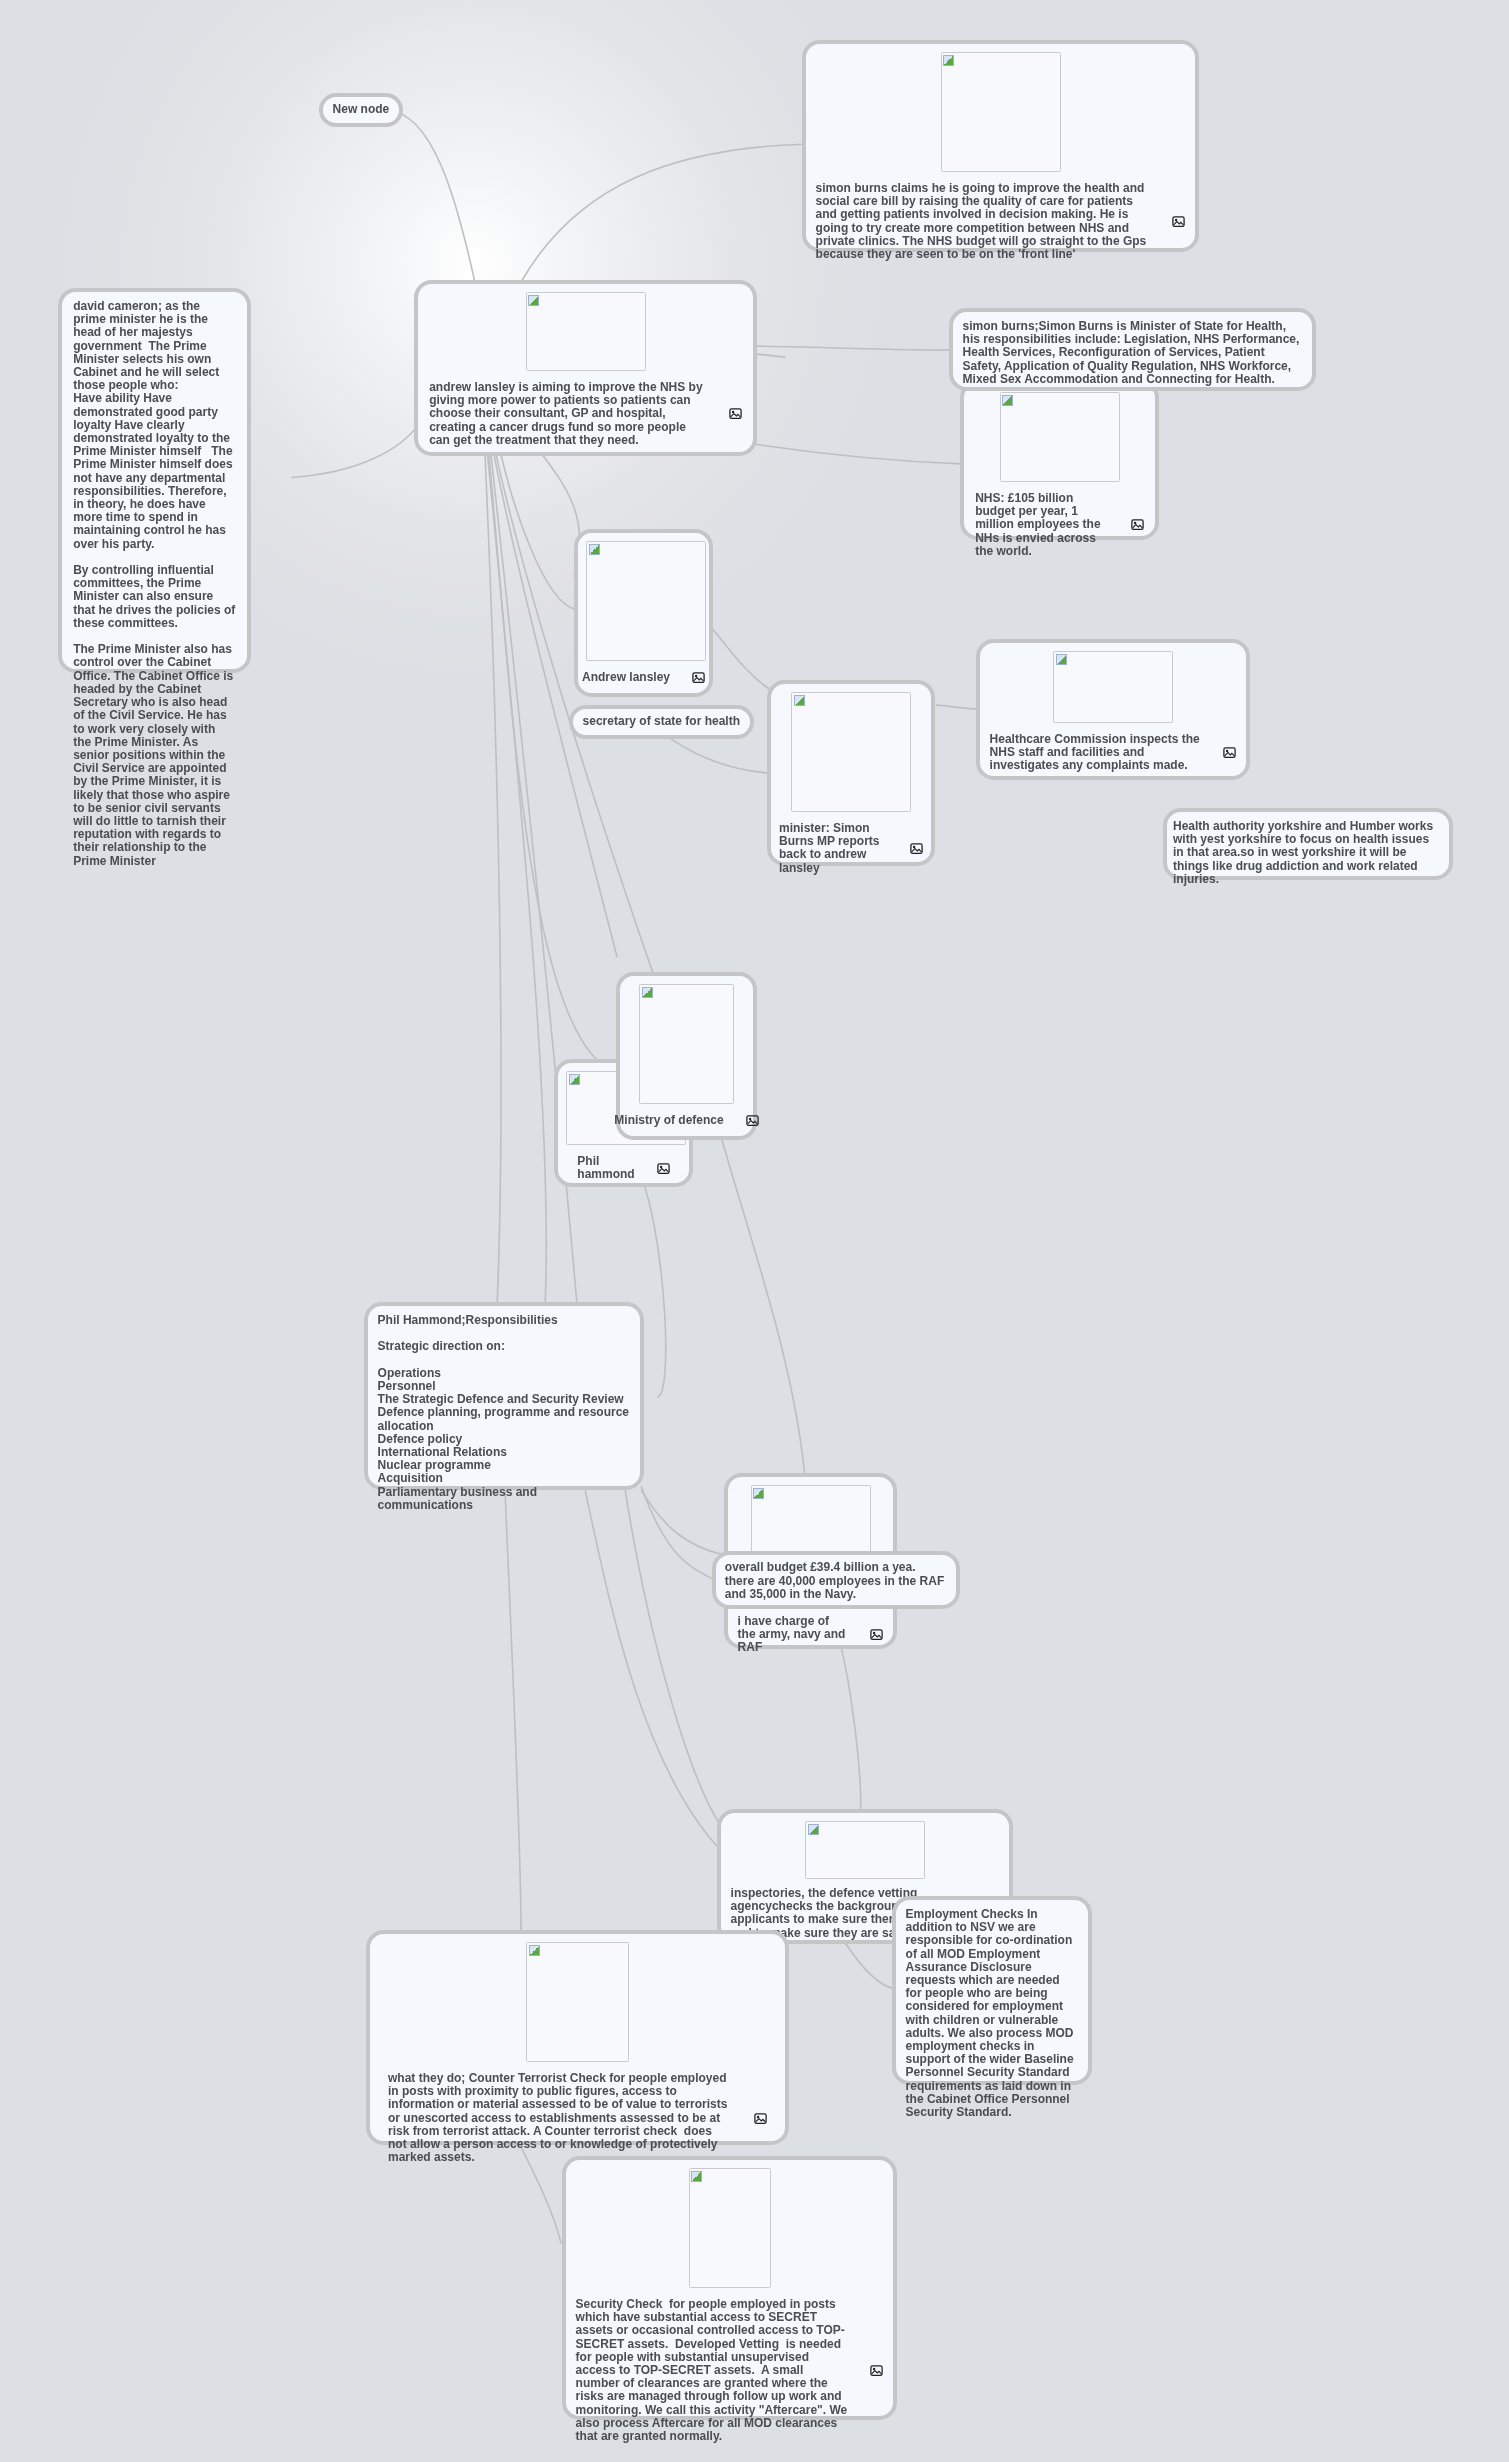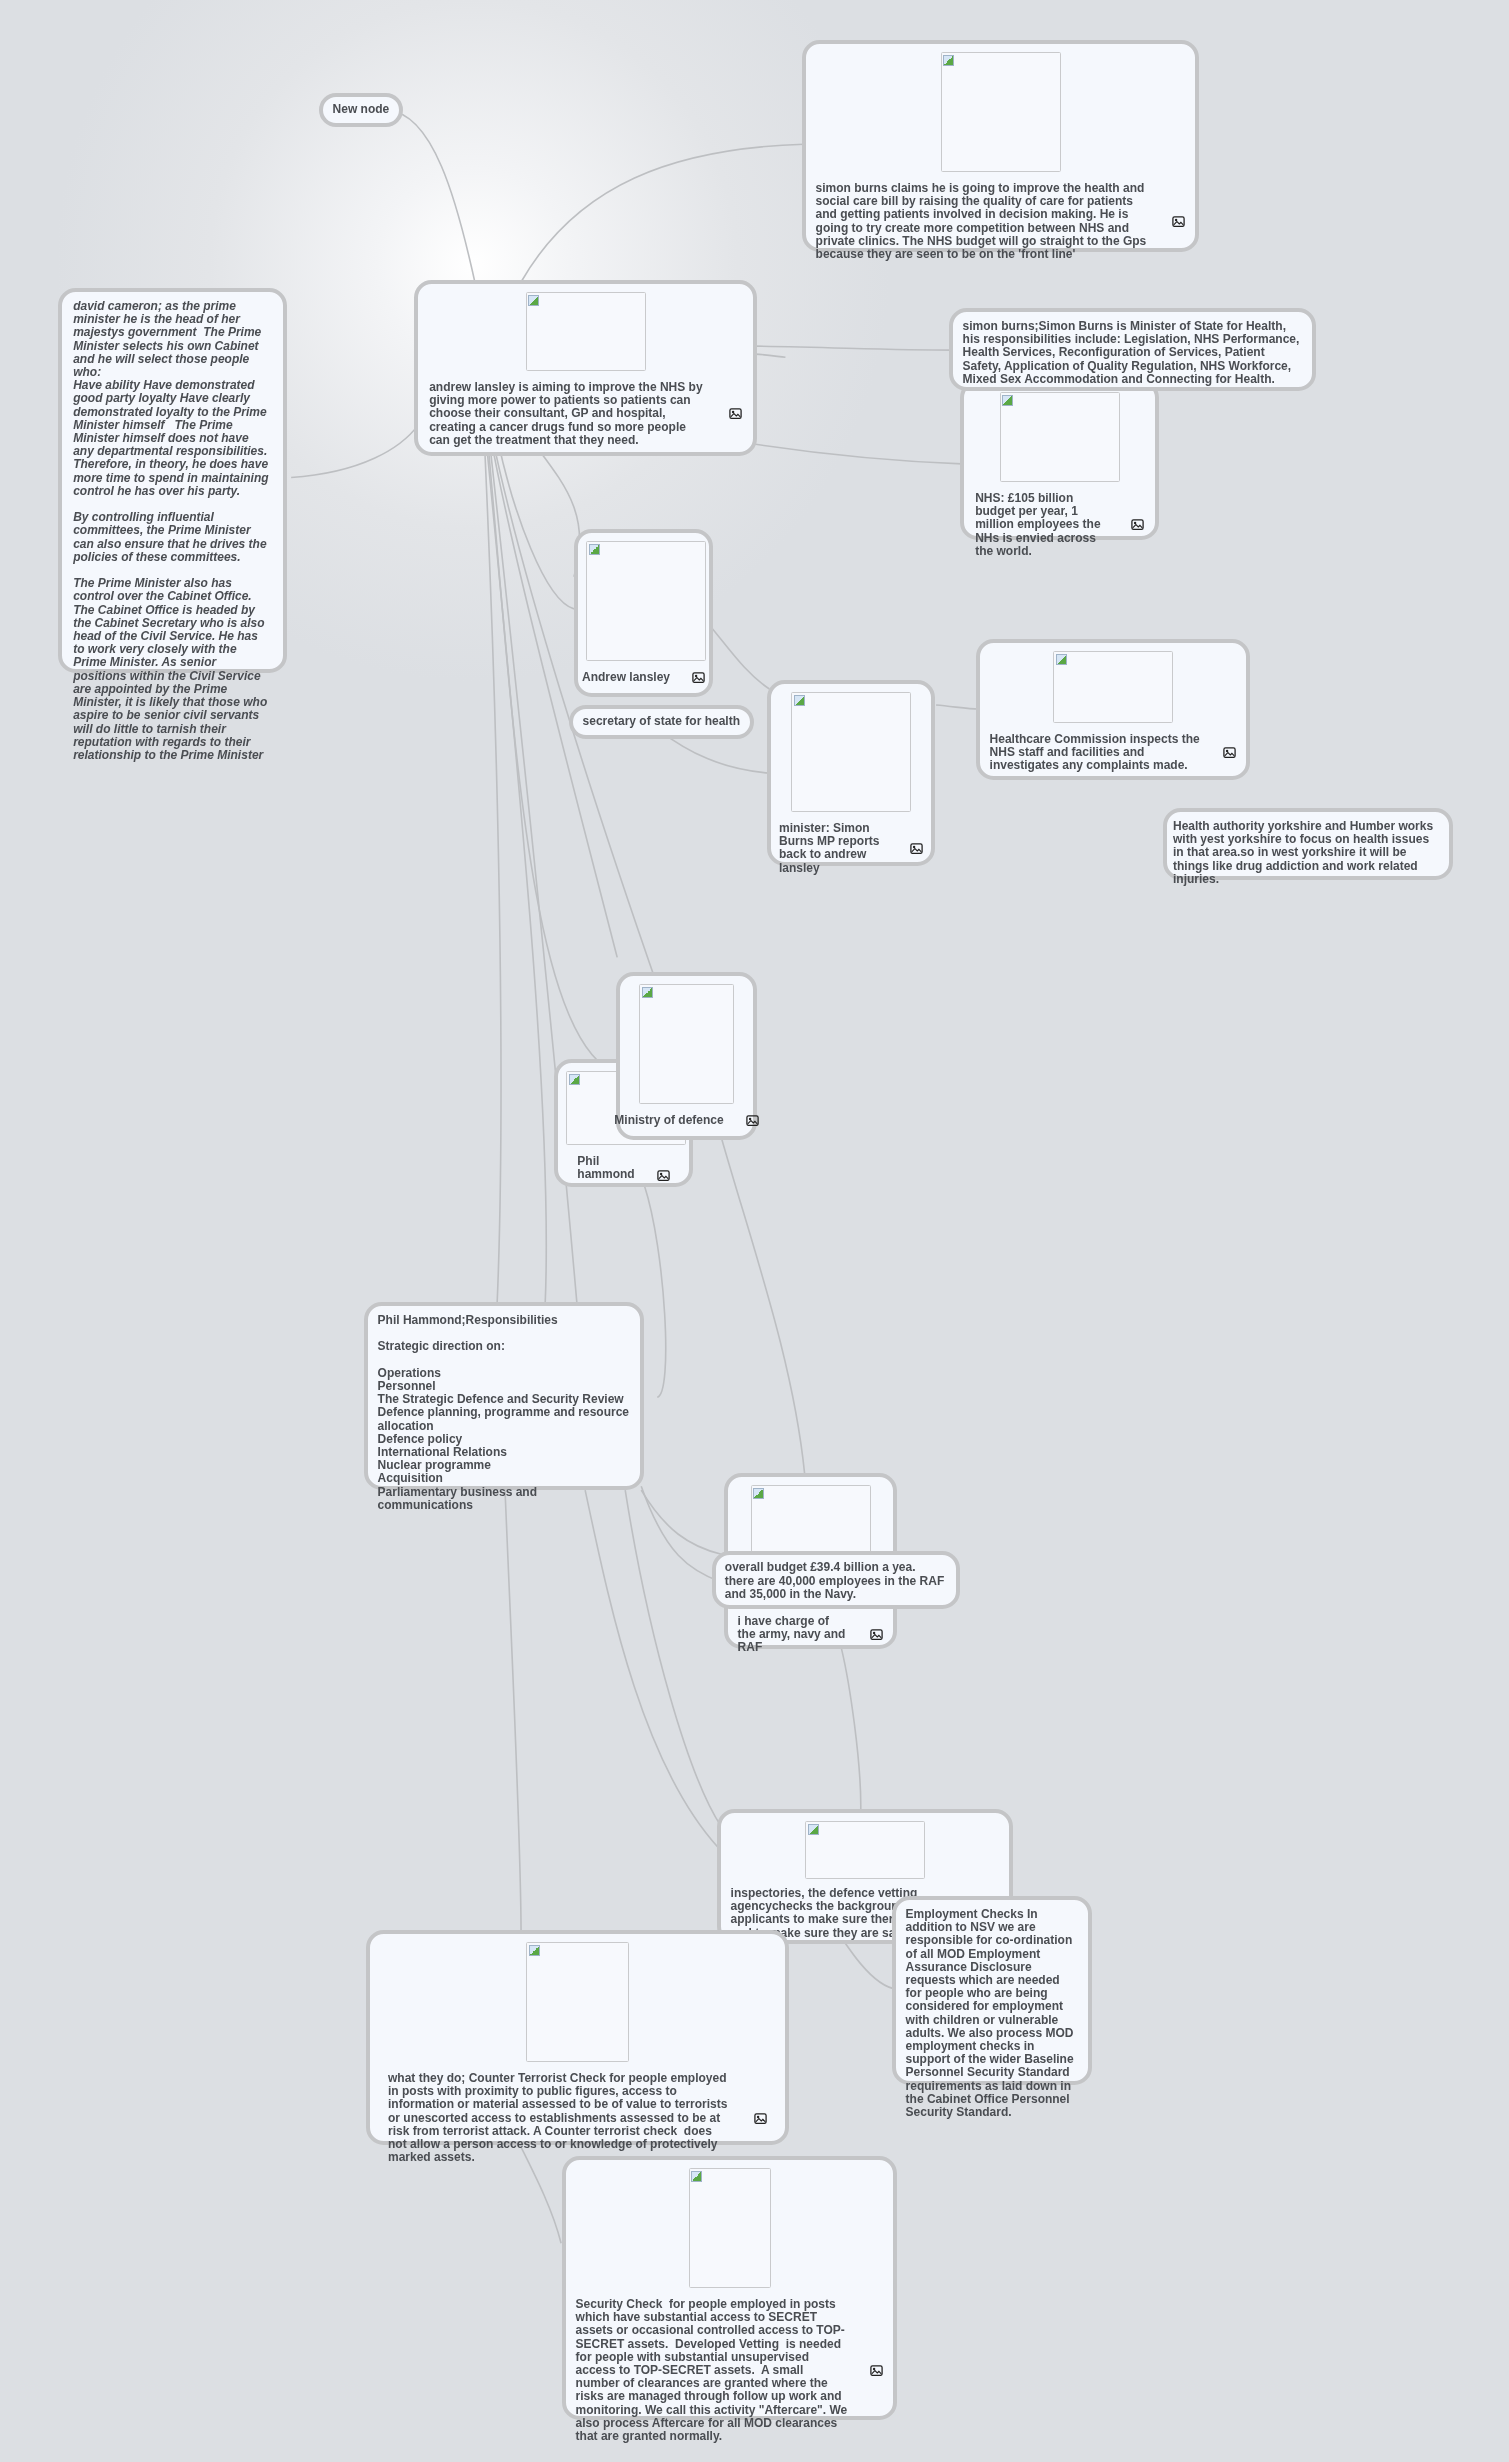--- a/index.html
+++ b/index.html
@@ -80,21 +80,21 @@
   <div class="row">
     <span class="txt">simon burns claims he is going to improve the health and social care bill by raising the quality of care for patients and getting patients involved in decision making. He is going to try create more competition between NHS and private clinics. The NHS budget will go straight to the Gps because they are seen to be on the 'front line'</span>
     <svg class="pic-icon" viewBox="0 0 16 14">
         <rect x="1" y="1" width="14" height="12" rx="2" fill="none" stroke="#222" stroke-width="1.6"></rect>
         <circle cx="5" cy="5" r="1.5" fill="#222"></circle>
         <path d="M2,11 L6,7 L9,10 L11,8 L14,11" fill="none" stroke="#222" stroke-width="1.4"></path>
       </svg>
   </div>
 </div>
 
-<div class="node" style="left:58px;top:288px;width:229px;height:385px;font-style:italic;">
+<div class="node" style="left:58px;top:288px;width:193px;height:385px;">
   <span class="txt">david cameron; as the prime minister he is the head of her majestys government  The Prime Minister selects his own Cabinet and he will select those people who:
 Have ability Have demonstrated good party loyalty Have clearly demonstrated loyalty to the Prime Minister himself   The Prime Minister himself does not have any departmental responsibilities. Therefore, in theory, he does have more time to spend in maintaining control he has over his party.
 
 By controlling influential committees, the Prime Minister can also ensure that he drives the policies of these committees.
 
 The Prime Minister also has control over the Cabinet Office. The Cabinet Office is headed by the Cabinet Secretary who is also head of the Civil Service. He has to work very closely with the Prime Minister. As senior positions within the Civil Service are appointed by the Prime Minister, it is likely that those who aspire to be senior civil servants will do little to tarnish their reputation with regards to their relationship to the Prime Minister</span>
 </div>
 
 <div class="node" style="left:414px;top:280px;width:343px;height:176px;padding:8px 11.2px;">
   <div class="img-ph" style="width:120px;height:79px;"></div>
@@ -163,21 +163,21 @@
       </svg>
   </div>
 </div>
 
 <div class="node" style="left:1163px;top:808px;width:290px;height:72px;padding:8px 6px;">
   <span class="txt">Health authority yorkshire and Humber works with yest yorkshire to focus on health issues in that area.so in west yorkshire it will be things like drug addiction and work related injuries.</span>
 </div>
 
 <div class="node" style="left:554px;top:1059px;width:139px;height:128px;padding:8px 8px;">
   <div class="img-ph" style="width:120px;height:74px;"></div>
-  <div class="row" style="justify-content:center;align-items:flex-end;">
+  <div class="row" style="justify-content:center;">
     <span class="txt" style="flex:0 0 auto;">Phil
 hammond</span>
     <svg class="pic-icon" viewBox="0 0 16 14">
         <rect x="1" y="1" width="14" height="12" rx="2" fill="none" stroke="#222" stroke-width="1.6"></rect>
         <circle cx="5" cy="5" r="1.5" fill="#222"></circle>
         <path d="M2,11 L6,7 L9,10 L11,8 L14,11" fill="none" stroke="#222" stroke-width="1.4"></path>
       </svg>
   </div>
 </div>
 

